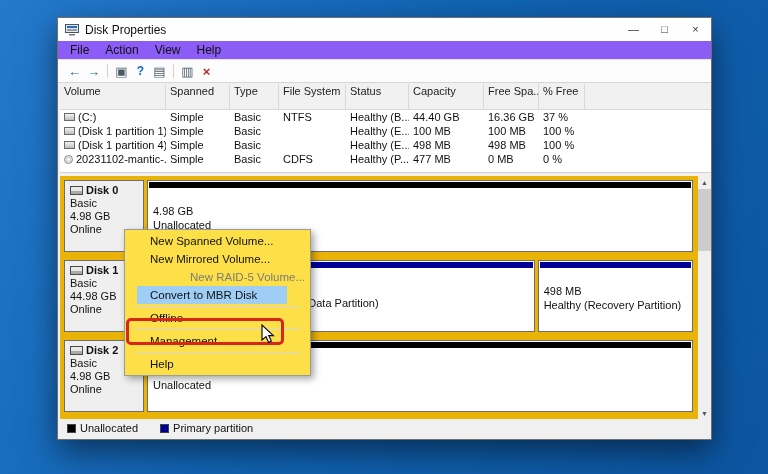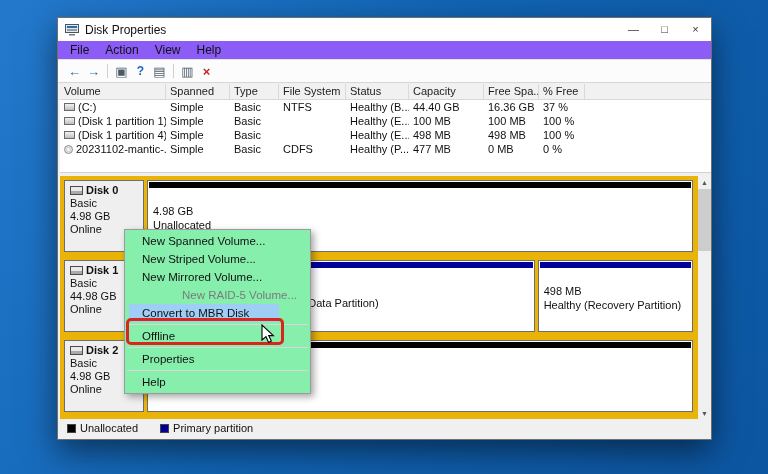--- a/index.html
+++ b/index.html
@@ -25,21 +25,21 @@
   .menu-item { padding:0 8px; font-size:12px; color:#111; }
   
   .toolbar { height:23px; background:#fcfcfc; border-bottom:1px solid #d6d6d6; display:flex; align-items:center; padding-left:7px; }
   .tool { width:19px; text-align:center; font-size:13px; color:#4a5a66; }
   .tool.arrow { color:#2b6a9e; font-weight:bold; }
   .tool.help { color:#1464c8; font-weight:bold; font-size:12px; }
   .tool.redx { color:#c22; font-weight:bold; }
   .tool-sep { width:1px; height:14px; background:#d0d0d0; margin:0 4px; }
   
   .vlist { position:absolute; top:66px; left:2px; width:651px; height:89px; background:#fff; border-bottom:1px solid #d2d2d2; }
-  .vhead { display:flex; height:16px; }
+  .vhead { display:flex; height:26px; }
   .hcell { padding:1px 0 0 4px; font-size:11px; color:#222; background:#f1f1f1;
            border-right:1px solid #d9d9d9; border-bottom:1px solid #d9d9d9;
            white-space:nowrap; overflow:hidden; }
   .fill { flex:1; border-right:none; }
   .c0{width:106px}.c1{width:64px}.c2{width:49px}.c3{width:67px}.c4{width:63px}.c5{width:75px}.c6{width:55px}.c7{width:46px}
   .vrow { display:flex; height:14px; align-items:center; font-size:11px; color:#111; }
   .vcell { padding-left:4px; white-space:nowrap; overflow:hidden; display:flex; align-items:center; gap:3px; }
   .icon-drive { display:inline-block; width:11px; height:8px; border:1px solid #6a6a6a;
                 background:linear-gradient(#f2f2f2,#bfbfbf); flex:0 0 auto; }
   .icon-cd { display:inline-block; width:9px; height:9px; border:1px solid #8a8a8a; border-radius:50%;
@@ -55,22 +55,22 @@
   .disk-parts { flex:1; margin-left:3px; display:flex; gap:3px; }
   .part { border:1px solid #6e6e6e; background:#fff; overflow:hidden; }
   .strip { height:6px; margin:1px 1px 0 1px; }
   .ptext { padding:2px 5px; font-size:11px; line-height:13.5px; color:#111; white-space:nowrap; }
   .ptext.shift { padding-top:17px; }
   .vscroll { position:absolute; right:0; top:0; width:13px; height:244px; background:#f0f0f0; }
   .sbtn { height:13px; text-align:center; font-size:7px; line-height:13px; color:#555; }
   .sthumb { position:absolute; top:13px; left:0; width:13px; height:62px; background:#cdcdcd; }
   .sdown { position:absolute; bottom:0; left:0; width:13px; }
   
-  .ctx { position:absolute; left:66px; top:211px; width:187px; background:#86efac;
-         border:1px solid #9b9b9b; box-shadow:3px 3px 7px rgba(0,0,0,.35); padding:2px 0; z-index:30; }
+  .ctx { position:absolute; left:66px; top:211px; width:187px; background:#fde047;
+         border:1px solid #9b9b9b; box-shadow:3px 3px 7px rgba(0,0,0,.35); padding:2px 8px; z-index:30; }
   .ctx-item { height:18px; line-height:18px; padding-left:17px; font-size:11.5px; color:#111; white-space:nowrap; }
   .ctx-item.disabled { color:#7b7b7b;margin-left:40px; }
   .ctx-item.highlighted { background:linear-gradient(to right, transparent 0 4px, #9ecef5 4px 154px, transparent 154px); }
   .ctx-sep { height:1px; background:#d8d8d8; margin:2px 2px; }
   
   .annotation-box { position:absolute; left:68px; top:300px; width:158px; height:27px;
                     border:3px solid #d9261c; border-radius:5px; z-index:40; pointer-events:none; }
   
   .cursor { position:absolute; left:203px; top:306px; z-index:60; pointer-events:none; }
   
@@ -266,28 +266,27 @@
 
       <div class="vscroll">
         <div class="sbtn">▲</div>
         <div class="sthumb"></div>
         <div class="sbtn sdown">▼</div>
       </div>
     </div>
 
     <div class="ctx">
       <div class="ctx-item">New Spanned Volume...</div>
-      <div class="ctx-item">New Striped Volume...</div>
       <div class="ctx-item">New Mirrored Volume...</div>
       <div class="ctx-item disabled">New RAID-5 Volume...</div>
       <div class="ctx-item highlighted">Convert to MBR Disk</div>
       <div class="ctx-sep"></div>
       <div class="ctx-item">Offline</div>
       <div class="ctx-sep"></div>
-      <div class="ctx-item">Properties</div>
+      <div class="ctx-item">Management</div>
       <div class="ctx-sep"></div>
       <div class="ctx-item">Help</div>
     </div>
 
     <div class="annotation-box"></div>
 
     <svg class="cursor" width="14" height="20" viewBox="0 0 14 20">
       <polygon points="1,1 1,16 5,12.7 7.6,18.4 10.3,17.1 7.7,11.6 12.4,11.6" fill="#ffffff" stroke="#000000" stroke-width="1.1"></polygon>
     </svg>
 

